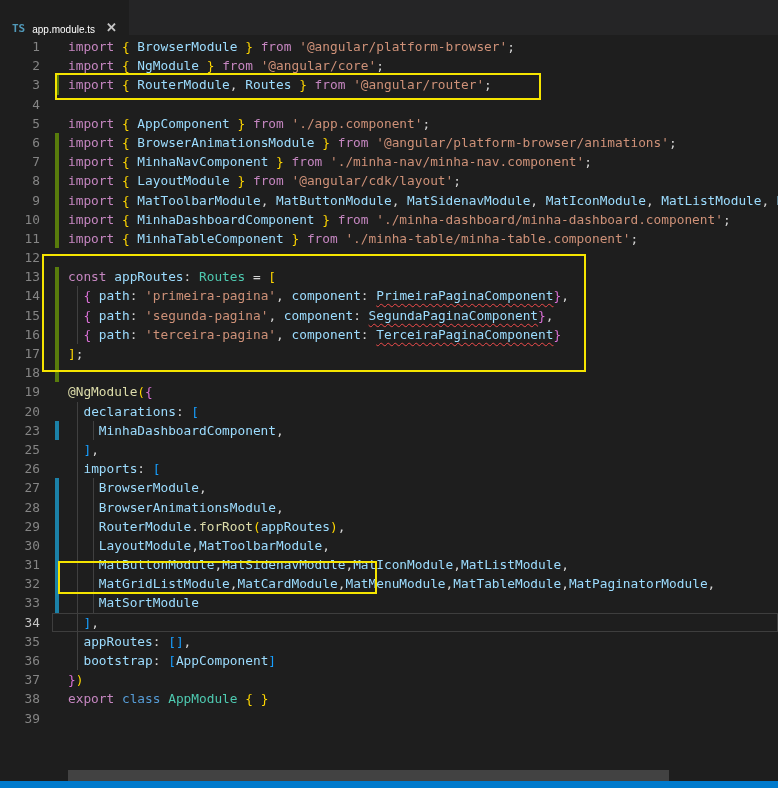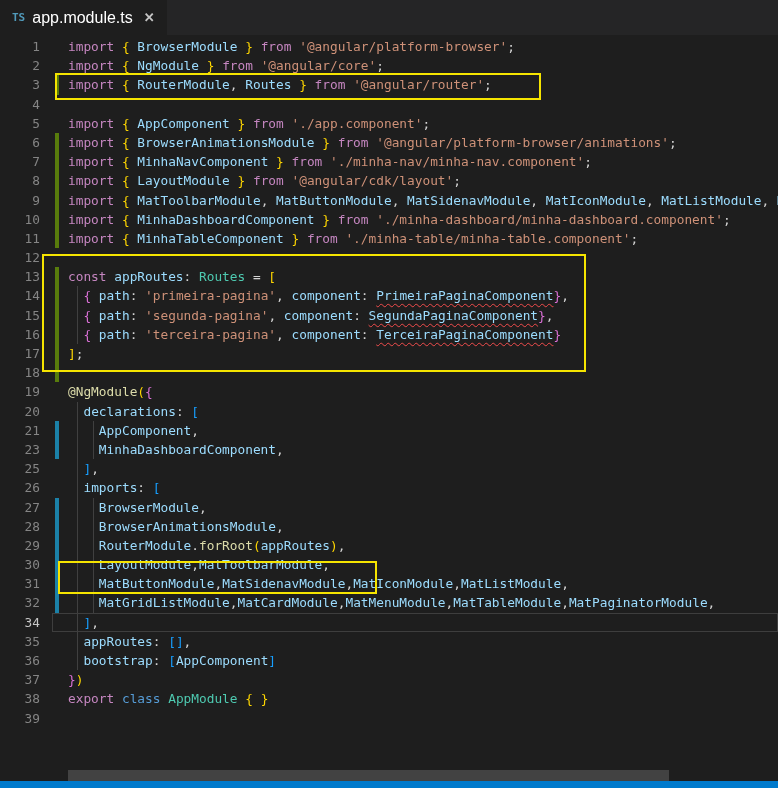--- a/index.html
+++ b/index.html
@@ -1,20 +1,20 @@
 <!DOCTYPE html>
 <html style="--editor_bg: #1e1e1e; --tabbar_bg: #252526; --tab_bg: #1e1e1e; --ts_icon: #519aba; --line_number: #858585; --kw: #c586c0; --kw2: #569cd6; --var: #9cdcfe; --str: #ce9178; --typ: #4ec9b0; --fn: #dcdcaa; --pun: #d4d4d4; --b1: #ffd700; --b2: #da70d6; --b3: #179fff; --error: #f14c4c; --added: #587c0c; --modified: #1b81a8; --annotation: #f5e400; --status: #007acc; --scrollbar_thumb: #424242;"><head>
 <meta charset="utf-8">
 <style>
   html,body{margin:0;padding:0;background:#1e1e1e;}
   .stage{position:relative;width:778px;height:788px;overflow:hidden;background:var(--editor_bg,#1e1e1e);font-family:"Liberation Sans",sans-serif;}
   .tabbar{height:35px;background:var(--tabbar_bg,#252526);display:flex;align-items:stretch;}
-  .tab{background:var(--tab_bg,#1e1e1e);display:flex;align-items:center;padding:0 12px;gap:7px;}
+  .tab{background:var(--tab_bg,#1e1e1e);display:flex;align-items:flex-end;padding:0 12px;gap:7px;}
   .ts{color:var(--ts_icon,#519aba);font-weight:bold;font-size:11px;font-family:"DejaVu Sans Mono","Liberation Mono",monospace;}
-  .tab-title{color:#ffffff;font-size:16px;}
+  .tab-title{color:#ffffff;font-size:10px;}
   .close{color:#c5c5c5;font-size:13px;margin-left:4px;font-weight:bold;cursor:pointer;}
   .editor{position:relative;padding-top:2px;font-family:"DejaVu Sans Mono","Liberation Mono",monospace;font-size:12.8px;line-height:19.2px;height:751px;overflow:hidden;}
   .line{display:flex;height:19.2px;white-space:pre;position:relative;}
   .num{width:40px;text-align:right;color:var(--line_number,#858585);flex:none;user-select:none;}
   .gut{width:4px;margin-left:15px;flex:none;}
   .g-a{background:var(--added,#587c0c);}
   .g-m{background:var(--modified,#1b81a8);}
   .code{margin-left:9px;flex:1;position:relative;color:var(--pun,#d4d4d4);}
   .guide{position:absolute;top:0;bottom:0;width:1px;background:#404040;}
   .line.current .num{color:#c6c6c6;}
@@ -60,30 +60,30 @@
         <div class="line"><span class="num">11</span><span class="gut g-a"></span><span class="code"><span class="tk-k">import </span><span class="tk-b1">{ </span><span class="tk-v">MinhaTableComponent</span><span class="tk-b1"> }</span><span class="tk-k"> from </span><span class="tk-s">'./minha-table/minha-table.component'</span><span class="tk-p">;</span></span></div>
         <div class="line"><span class="num">12</span><span class="gut"></span><span class="code"></span></div>
         <div class="line"><span class="num">13</span><span class="gut g-a"></span><span class="code"><span class="tk-k">const </span><span class="tk-v">appRoutes</span><span class="tk-p">: </span><span class="tk-t">Routes</span><span class="tk-p"> = </span><span class="tk-b1">[</span></span></div>
         <div class="line"><span class="num">14</span><span class="gut g-a"></span><span class="code"><i class="guide" style="left: 9px;"></i><span class="tk-p">  </span><span class="tk-b2">{ </span><span class="tk-v">path</span><span class="tk-p">: </span><span class="tk-s">'primeira-pagina'</span><span class="tk-p">, </span><span class="tk-v">component</span><span class="tk-p">: </span><span class="tk-v tk-e">PrimeiraPaginaComponent</span><span class="tk-b2">}</span><span class="tk-p">,</span></span></div>
         <div class="line"><span class="num">15</span><span class="gut g-a"></span><span class="code"><i class="guide" style="left: 9px;"></i><span class="tk-p">  </span><span class="tk-b2">{ </span><span class="tk-v">path</span><span class="tk-p">: </span><span class="tk-s">'segunda-pagina'</span><span class="tk-p">, </span><span class="tk-v">component</span><span class="tk-p">: </span><span class="tk-v tk-e">SegundaPaginaComponent</span><span class="tk-b2">}</span><span class="tk-p">,</span></span></div>
         <div class="line"><span class="num">16</span><span class="gut g-a"></span><span class="code"><i class="guide" style="left: 9px;"></i><span class="tk-p">  </span><span class="tk-b2">{ </span><span class="tk-v">path</span><span class="tk-p">: </span><span class="tk-s">'terceira-pagina'</span><span class="tk-p">, </span><span class="tk-v">component</span><span class="tk-p">: </span><span class="tk-v tk-e">TerceiraPaginaComponent</span><span class="tk-b2">}</span></span></div>
         <div class="line"><span class="num">17</span><span class="gut g-a"></span><span class="code"><span class="tk-b1">]</span><span class="tk-p">;</span></span></div>
         <div class="line"><span class="num">18</span><span class="gut g-a"></span><span class="code"></span></div>
         <div class="line"><span class="num">19</span><span class="gut"></span><span class="code"><span class="tk-f">@NgModule</span><span class="tk-b1">(</span><span class="tk-b2">{</span></span></div>
         <div class="line"><span class="num">20</span><span class="gut"></span><span class="code"><i class="guide" style="left: 9px;"></i><span class="tk-p">  </span><span class="tk-v">declarations</span><span class="tk-p">: </span><span class="tk-b3">[</span></span></div>
-        <div class="line"><span class="num">21</span><span class="gut g-m"></span><span class="code"><i class="guide" style="left: 9px;"></i><i class="guide" style="left: 25px;"></i><span class="tk-p">    </span><span class="tk-v">AppComponent</span><span class="tk-p">,</span></span></div>
         <div class="line"><span class="num">23</span><span class="gut g-m"></span><span class="code"><i class="guide" style="left: 9px;"></i><i class="guide" style="left: 25px;"></i><span class="tk-p">    </span><span class="tk-v">MinhaDashboardComponent</span><span class="tk-p">,</span></span></div>
         <div class="line"><span class="num">25</span><span class="gut"></span><span class="code"><i class="guide" style="left: 9px;"></i><span class="tk-p">  </span><span class="tk-b3">]</span><span class="tk-p">,</span></span></div>
         <div class="line"><span class="num">26</span><span class="gut"></span><span class="code"><i class="guide" style="left: 9px;"></i><span class="tk-p">  </span><span class="tk-v">imports</span><span class="tk-p">: </span><span class="tk-b3">[</span></span></div>
         <div class="line"><span class="num">27</span><span class="gut g-m"></span><span class="code"><i class="guide" style="left: 9px;"></i><i class="guide" style="left: 25px;"></i><span class="tk-p">    </span><span class="tk-v">BrowserModule</span><span class="tk-p">,</span></span></div>
         <div class="line"><span class="num">28</span><span class="gut g-m"></span><span class="code"><i class="guide" style="left: 9px;"></i><i class="guide" style="left: 25px;"></i><span class="tk-p">    </span><span class="tk-v">BrowserAnimationsModule</span><span class="tk-p">,</span></span></div>
         <div class="line"><span class="num">29</span><span class="gut g-m"></span><span class="code"><i class="guide" style="left: 9px;"></i><i class="guide" style="left: 25px;"></i><span class="tk-p">    </span><span class="tk-v">RouterModule</span><span class="tk-p">.</span><span class="tk-f">forRoot</span><span class="tk-b1">(</span><span class="tk-v">appRoutes</span><span class="tk-b1">)</span><span class="tk-p">,</span></span></div>
         <div class="line"><span class="num">30</span><span class="gut g-m"></span><span class="code"><i class="guide" style="left: 9px;"></i><i class="guide" style="left: 25px;"></i><span class="tk-p">    </span><span class="tk-v">LayoutModule</span><span class="tk-p">,</span><span class="tk-v">MatToolbarModule</span><span class="tk-p">,</span></span></div>
         <div class="line"><span class="num">31</span><span class="gut g-m"></span><span class="code"><i class="guide" style="left: 9px;"></i><i class="guide" style="left: 25px;"></i><span class="tk-p">    </span><span class="tk-v">MatButtonModule</span><span class="tk-p">,</span><span class="tk-v">MatSidenavModule</span><span class="tk-p">,</span><span class="tk-v">MatIconModule</span><span class="tk-p">,</span><span class="tk-v">MatListModule</span><span class="tk-p">,</span></span></div>
         <div class="line"><span class="num">32</span><span class="gut g-m"></span><span class="code"><i class="guide" style="left: 9px;"></i><i class="guide" style="left: 25px;"></i><span class="tk-p">    </span><span class="tk-v">MatGridListModule</span><span class="tk-p">,</span><span class="tk-v">MatCardModule</span><span class="tk-p">,</span><span class="tk-v">MatMenuModule</span><span class="tk-p">,</span><span class="tk-v">MatTableModule</span><span class="tk-p">,</span><span class="tk-v">MatPaginatorModule</span><span class="tk-p">,</span></span></div>
+        <div class="line"><span class="num">33</span><span class="gut g-m"></span><span class="code"><i class="guide" style="left: 9px;"></i><i class="guide" style="left: 25px;"></i><span class="tk-p">    </span><span class="tk-v">MatSortModule</span></span></div>
         <div class="line current"><span class="num">34</span><span class="gut"></span><span class="code"><i class="guide" style="left: 9px;"></i><span class="tk-p">  </span><span class="tk-b3">]</span><span class="tk-p">,</span></span></div>
         <div class="line"><span class="num">35</span><span class="gut"></span><span class="code"><i class="guide" style="left: 9px;"></i><span class="tk-p">  </span><span class="tk-v">appRoutes</span><span class="tk-p">: </span><span class="tk-b3">[]</span><span class="tk-p">,</span></span></div>
         <div class="line"><span class="num">36</span><span class="gut"></span><span class="code"><i class="guide" style="left: 9px;"></i><span class="tk-p">  </span><span class="tk-v">bootstrap</span><span class="tk-p">: </span><span class="tk-b3">[</span><span class="tk-v">AppComponent</span><span class="tk-b3">]</span></span></div>
         <div class="line"><span class="num">37</span><span class="gut"></span><span class="code"><span class="tk-b2">}</span><span class="tk-b1">)</span></span></div>
         <div class="line"><span class="num">38</span><span class="gut"></span><span class="code"><span class="tk-k">export </span><span class="tk-k2">class </span><span class="tk-t">AppModule</span><span class="tk-b1"> { }</span></span></div>
         <div class="line"><span class="num">39</span><span class="gut"></span><span class="code"></span></div>
       </div>
   </div>
   <div class="statusbar"></div>
 <div class="ann" style="left: 55px; top: 73px; width: 482px; height: 23px;"></div>

